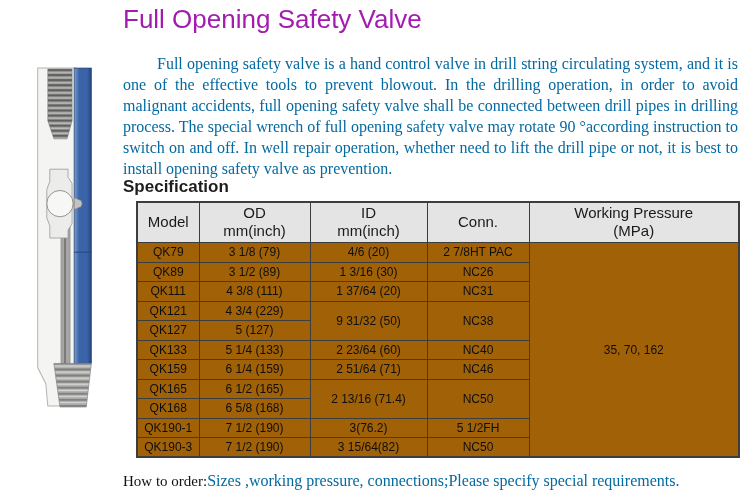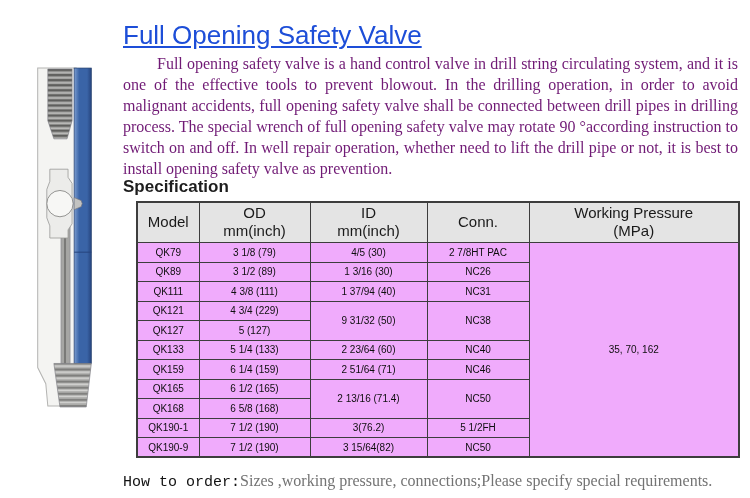--- a/index.html
+++ b/index.html
@@ -14,30 +14,30 @@
   *{box-sizing:border-box;margin:0;padding:0;}
   html,body{width:750px;height:498px;}
   body{
     background:#ffffff;
     font-family:"Liberation Sans",sans-serif;
     color:var(--text-color);
     position:relative;
     overflow:hidden;
   }
   .page-title{
-    position:absolute;left:123px;top:20px;
+    position:absolute;left:123px;top:4px;
     font-size:26px;line-height:30px;font-weight:400;
-    color:#1d4ed8;letter-spacing:0px;text-decoration:underline;
+    color:#a21caf;letter-spacing:0px;
   }
   .description{
     position:absolute;left:123px;top:53px;width:615px;
     font-family:"Liberation Serif",serif;
     font-size:16px;line-height:21px;
     text-align:justify;text-indent:34px;
-    color:#701a75;
+    color:#0369a1;
   }
   .section-heading{
     position:absolute;left:123px;top:177px;
     font-size:17px;font-weight:700;color:#1d1d1d;
   }
   table.spec{
     position:absolute;left:136px;top:201px;width:602px;
     border-collapse:collapse;table-layout:fixed;
     border:2px solid var(--table-border);
   }
@@ -45,29 +45,29 @@
     border:1px solid var(--table-border);
     text-align:center;vertical-align:middle;
     white-space:nowrap;overflow:hidden;
   }
   table.spec th{
     background:var(--table-header-bg);
     font-weight:400;font-size:15px;line-height:18px;
     height:40px;padding:1px 0 2px;color:#1a1a1a;
   }
   table.spec td{
-    font-size:10px;height:19.5px;padding:0 2px;
-    background:#f0abfc;color:#0e0e0e;
+    font-size:12px;height:19.5px;padding:0 2px;
+    background:#a16207;color:#0e0e0e;
   }
   .howto{
     position:absolute;left:123px;top:472px;width:620px;
     white-space:nowrap;
   }
-  .howto .label{font-family:Liberation Mono, monospace;font-size:15px;color:#111;}
-  .howto .text{font-family:"Liberation Serif",serif;font-size:16px;color:#737373;}
+  .howto .label{font-family:Liberation Serif, serif;font-size:15px;color:#111;}
+  .howto .text{font-family:"Liberation Serif",serif;font-size:16px;color:#0369a1;}
   .valve-figure{
     position:absolute;left:33px;top:64px;width:62px;height:346px;
   }
   .valve-figure svg{display:block;width:100%;height:100%;}
 </style>
 </head>
 <body>
 
 <div class="valve-figure">
   <svg viewBox="0 0 60 342">
@@ -144,34 +144,34 @@
         <th>
           <div>Working Pressure</div>
           <div>(MPa)</div>
         </th>
       </tr>
     </thead>
   <tbody>
       <tr>
         <td>QK79</td>
         <td>3 1/8 (79)</td>
-        <td>4/5 (30)</td>
+        <td>4/6 (20)</td>
         <td>2 7/8HT PAC</td>
         <td rowspan="11">35, 70, 162</td>
       </tr>
       <tr>
         <td>QK89</td>
         <td>3 1/2 (89)</td>
         <td>1 3/16 (30)</td>
         <td>NC26</td>
       </tr>
       <tr>
         <td>QK111</td>
         <td>4 3/8 (111)</td>
-        <td>1 37/94 (40)</td>
+        <td>1 37/64 (20)</td>
         <td>NC31</td>
       </tr>
       <tr>
         <td>QK121</td>
         <td>4 3/4 (229)</td>
         <td rowspan="2">9 31/32 (50)</td>
         <td rowspan="2">NC38</td>
       </tr>
       <tr>
         <td>QK127</td>
@@ -199,21 +199,21 @@
         <td>QK168</td>
         <td>6 5/8 (168)</td>
       </tr>
       <tr>
         <td>QK190-1</td>
         <td>7 1/2 (190)</td>
         <td>3(76.2)</td>
         <td>5 1/2FH</td>
       </tr>
       <tr>
-        <td>QK190-9</td>
+        <td>QK190-3</td>
         <td>7 1/2 (190)</td>
         <td>3 15/64(82)</td>
         <td>NC50</td>
       </tr>
     </tbody>
 </table>
 
 <div class="howto">
   <span class="label">How to order:</span><span class="text">Sizes ,working pressure, connections;Please specify special requirements.</span>
 </div>

